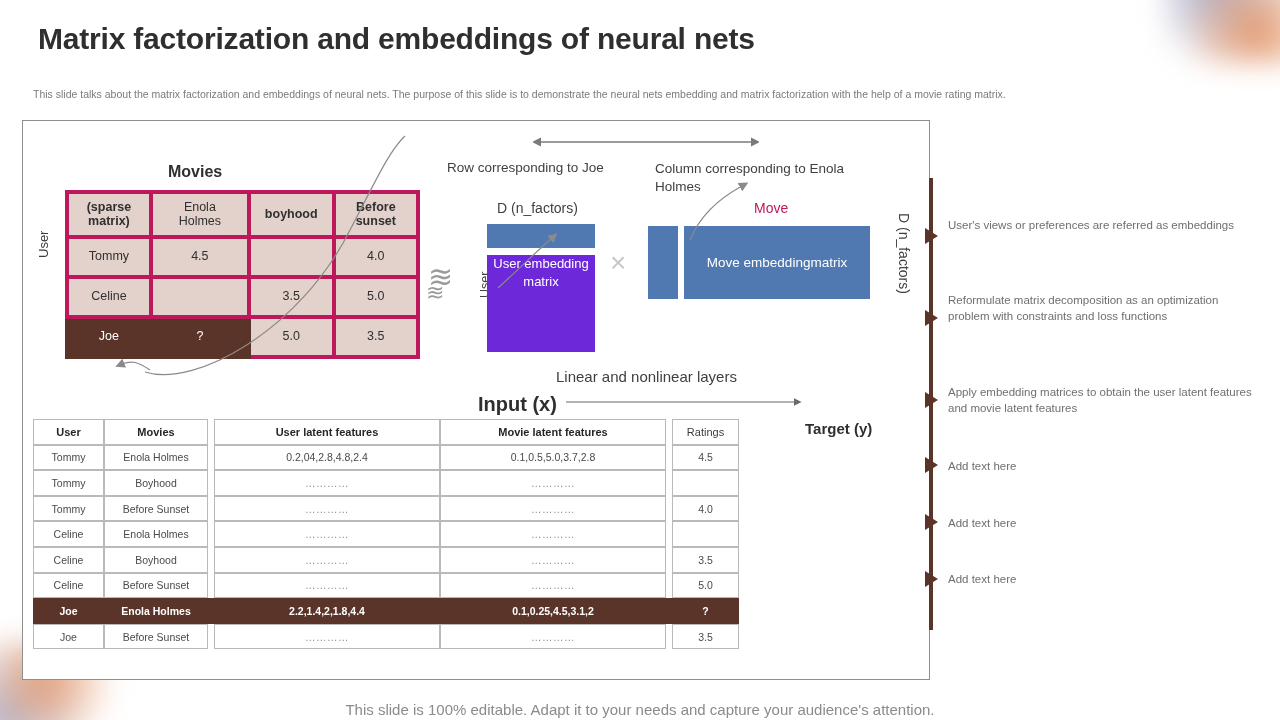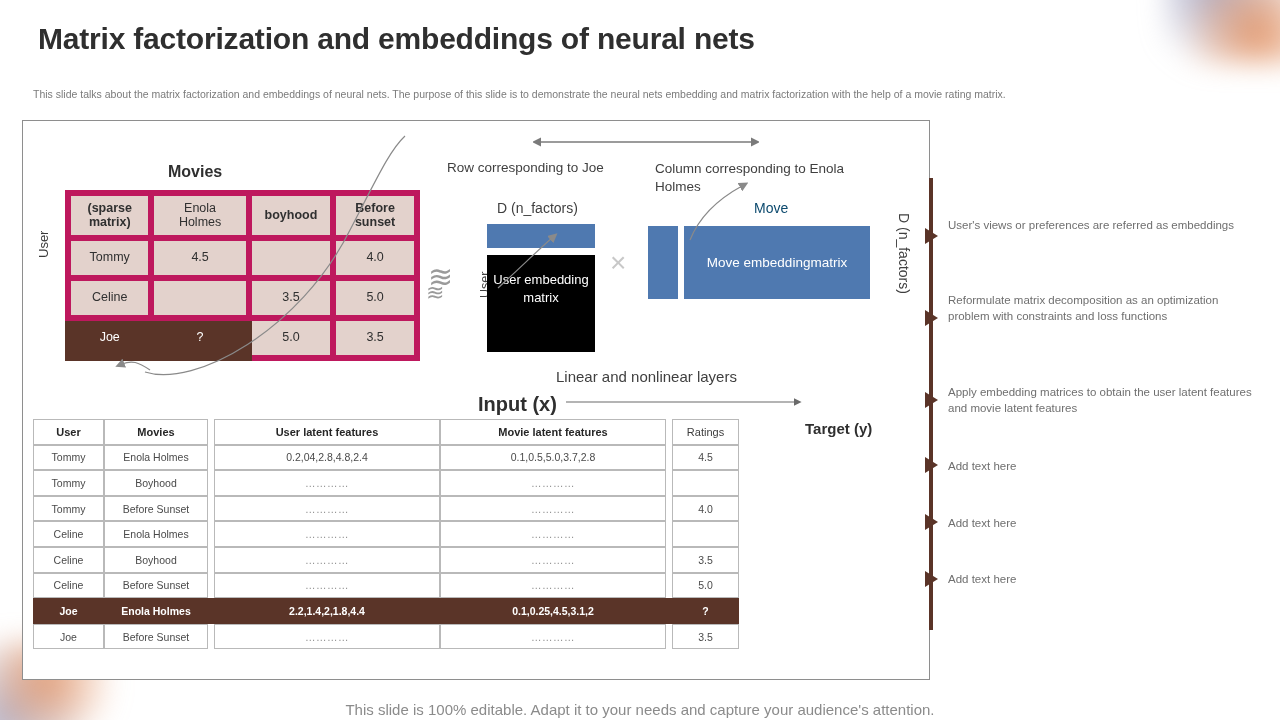--- a/index.html
+++ b/index.html
@@ -64,21 +64,21 @@
     font-size: 13px; color: #3a3a3a;
     transform: rotate(-90deg); transform-origin: left top;
     white-space: nowrap;
   }
   table.sparse {
     position: absolute; left: 65px; top: 190px;
     border-collapse: collapse;
     width: 355px;
   }
   table.sparse td {
-    border: 6px solid #be185d;
+    border: 4px solid #be185d;
     background: #e3d2cc;
     text-align: center;
     font-size: 12.5px;
     color: #303030;
     height: 40px;
     line-height: 1.1;
   }
   table.sparse tr.head td { height: 45px; }
   table.sparse td.c0 { width: 88px; }
   table.sparse td.c1 { width: 104px; }
@@ -107,41 +107,41 @@
   .lbl-col-enola {
     position: absolute; left: 655px; top: 160px;
     width: 230px; font-size: 13.5px; color: #3f3f3f; line-height: 1.35;
   }
   .lbl-dfactors {
     position: absolute; left: 497px; top: 200px;
     font-size: 14px; color: #3f3f3f; white-space: nowrap;
   }
   .lbl-move {
     position: absolute; left: 754px; top: 200px;
-    font-size: 14px; color: #0c4a6e; white-space: nowrap;
+    font-size: 14px; color: #be185d; white-space: nowrap;
   }
   .lbl-dfactors-v {
     position: absolute; left: 896px; top: 213px;
     font-size: 14px; color: #3f3f3f; white-space: nowrap;
     writing-mode: vertical-rl;
   }
   .lbl-user-v2 {
     position: absolute; left: 478px; top: 298px;
     font-size: 12.5px; color: #3f3f3f; white-space: nowrap;
     transform: rotate(-90deg); transform-origin: left top;
   }
   .sq-user-strip {
     position: absolute; left: 487px; top: 224px;
     width: 108px; height: 24px; background: #4f79b0;
   }
   .sq-user-main {
     position: absolute; left: 487px; top: 255px;
-    width: 108px; height: 97px; background: #000000;
+    width: 108px; height: 97px; background: #6d28d9;
     color: #ffffff; font-size: 13px; text-align: center;
-    padding-top: 16px; line-height: 1.35;
+    line-height: 1.35;
   }
   .times-x {
     position: absolute; left: 610px; top: 247px;
     font-size: 28px; color: #c8c8c8; font-weight: normal;
   }
   .sq-move-strip {
     position: absolute; left: 648px; top: 226px;
     width: 30px; height: 73px; background: #4f79b0;
   }
   .sq-move-main {

